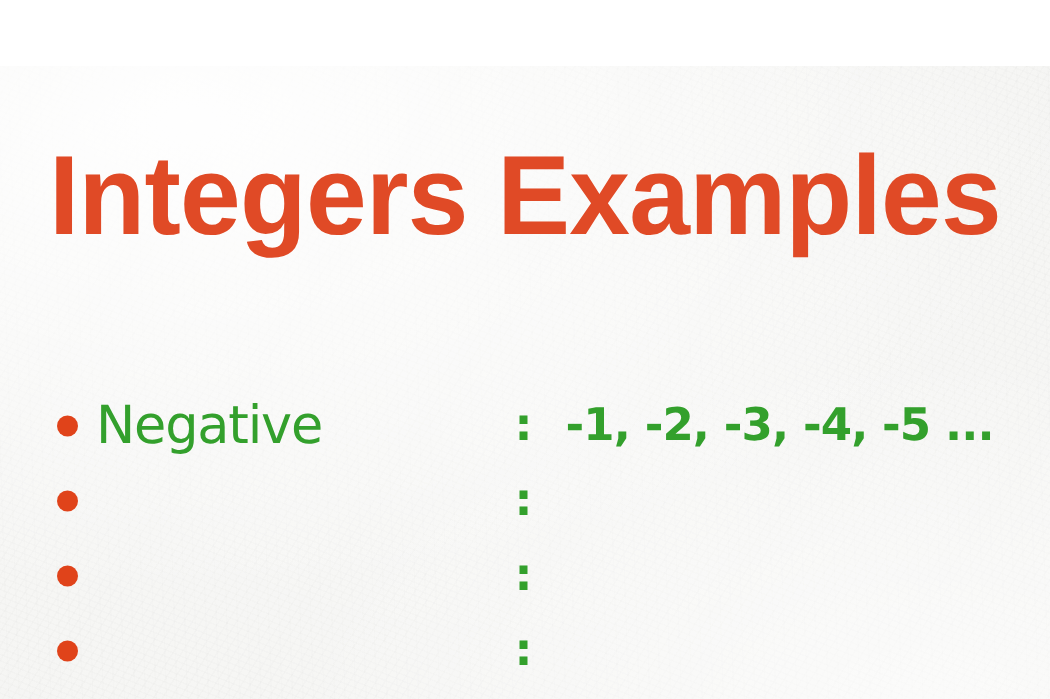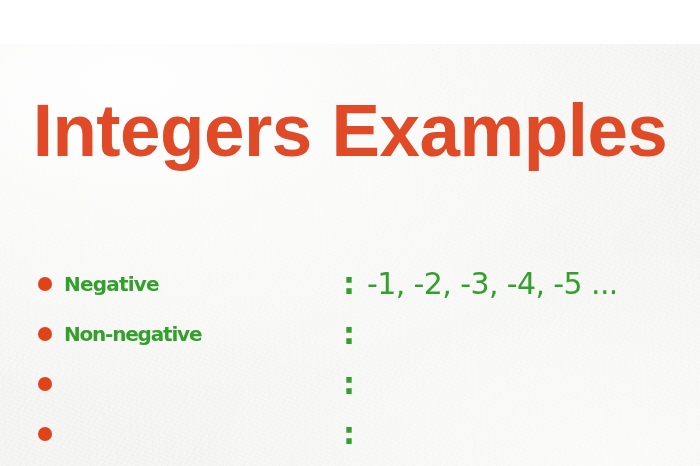--- a/index.html
+++ b/index.html
@@ -114,47 +114,47 @@
     border-radius: 50%;
     background: #e0431a;
   }
 
   .bullet-label {
     position: absolute;
     left: 64px;
     top: 50%;
     transform: translateY(-50%);
     font-family: "DejaVu Sans", "Liberation Sans", sans-serif;
-    font-weight: bold;
-    font-size: 20px;
+    font-weight: normal;
+    font-size: 35px;
     line-height: 34px;
     letter-spacing: -0.8px;
     color: #33a02c;
     white-space: nowrap;
   }
 
   .bullet-colon {
     position: absolute;
     left: 343px;
     top: 50%;
     transform: translateY(-50%);
     font-family: "DejaVu Sans", "Liberation Sans", sans-serif;
     font-weight: bold;
     font-size: 30px;
     line-height: 34px;
     color: #33a02c;
   }
 
   .bullet-value {
     position: absolute;
-    left: 367px;
+    left: 377px;
     top: 50%;
     transform: translateY(-50%);
     font-family: "DejaVu Sans", "Liberation Sans", sans-serif;
-    font-weight: normal;
+    font-weight: bold;
     font-size: 30px;
     line-height: 34px;
     letter-spacing: -0.6px;
     color: #33a02c;
     white-space: nowrap;
   }
 
   
   .bullet-row.wide .bullet-label {
     letter-spacing: -1.2px;
@@ -180,21 +180,20 @@
         </span>
         <span class="bullet-label">Negative</span>
         <span class="bullet-colon">:</span>
         <span class="bullet-value">-1, -2, -3, -4, -5 ...</span>
       </div>
 
       <div class="bullet-row wide">
         <span class="bullet-dot-cell">
           <span class="bullet-dot"></span>
         </span>
-        <span class="bullet-label">Non-negative</span>
         <span class="bullet-colon">:</span>
       </div>
 
       <div class="bullet-row">
         <span class="bullet-dot-cell">
           <span class="bullet-dot"></span>
         </span>
         <span class="bullet-colon">:</span>
       </div>
 

